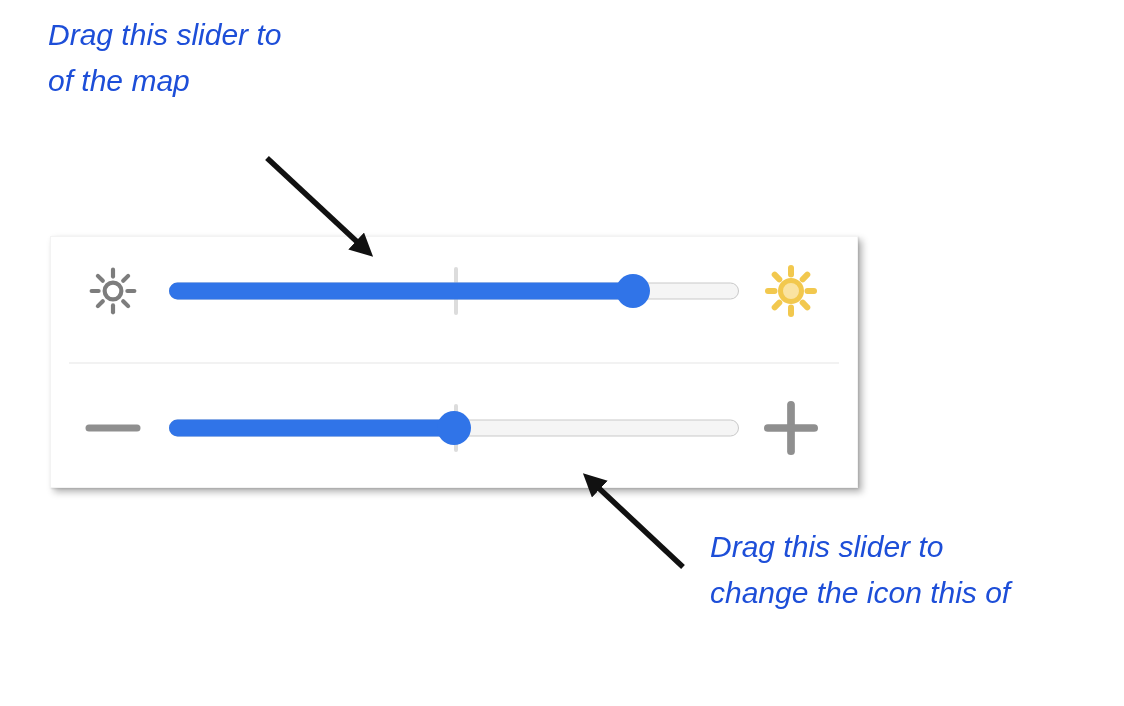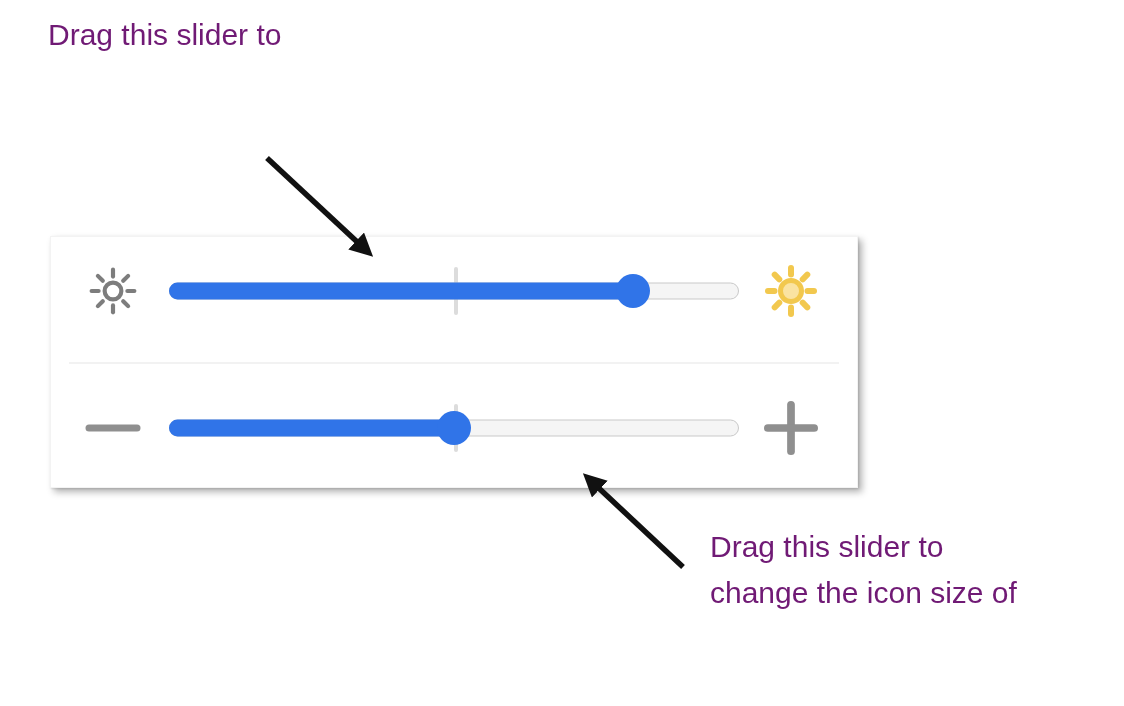--- a/index.html
+++ b/index.html
@@ -11,21 +11,22 @@
     background: #ffffff;
     overflow: hidden;
     font-family: "Liberation Sans", sans-serif;
   }
 
   
   .note {
     position: absolute;
     font-size: 30px;
     line-height: 46px;
-    color: #701a75;
+    color: #1d4ed8;
+    font-style: italic;
   }
   .note-1 { left: 48px; top: 12px; }
   .note-2 { left: 710px; top: 524px; }
 
   
   .panel {
     position: absolute;
     left: 50px;
     top: 236px;
     width: 808px;
@@ -117,20 +118,21 @@
     pointer-events: none;
   }
 </style>
 </head>
 <body>
 
 <div class="canvas">
 
   <div class="note note-1">
     <div>Drag this slider to</div>
+    <div>of the map</div>
   </div>
 
   <div class="panel">
 
     <div class="row row-1">
       <span class="icon-box icon-min">
         <svg width="52" height="52" viewBox="0 0 56 56">
           <g stroke="#7d7d7d" stroke-width="4.5" stroke-linecap="round" fill="none">
             <circle cx="28" cy="28" r="9"></circle>
             <line x1="43.5" y1="28" x2="51" y2="28"></line>
@@ -191,21 +193,21 @@
             <line x1="28" y1="4" x2="28" y2="52"></line>
             <line x1="4" y1="28" x2="52" y2="28"></line>
           </g>
         </svg>
       </span>
     </div>
   </div>
 
   <div class="note note-2">
     <div>Drag this slider to</div>
-    <div>change the icon size of</div>
+    <div>change the icon this of</div>
   </div>
 
   <svg class="arrows" width="1124" height="706" viewBox="0 0 1124 706">
     <defs>
       <marker id="ah" viewBox="0 0 10 10" refX="7" refY="5" markerWidth="4.2" markerHeight="4.2" orient="auto-start-reverse">
         <path d="M0 0 L10 5 L0 10 z" fill="#111111"></path>
       </marker>
     </defs>
     <line x1="267" y1="158" x2="368" y2="252" stroke="#111111" stroke-width="5.5" marker-end="url(#ah)"></line>
     <line x1="683" y1="567" x2="588" y2="478" stroke="#111111" stroke-width="5.5" marker-end="url(#ah)"></line>

